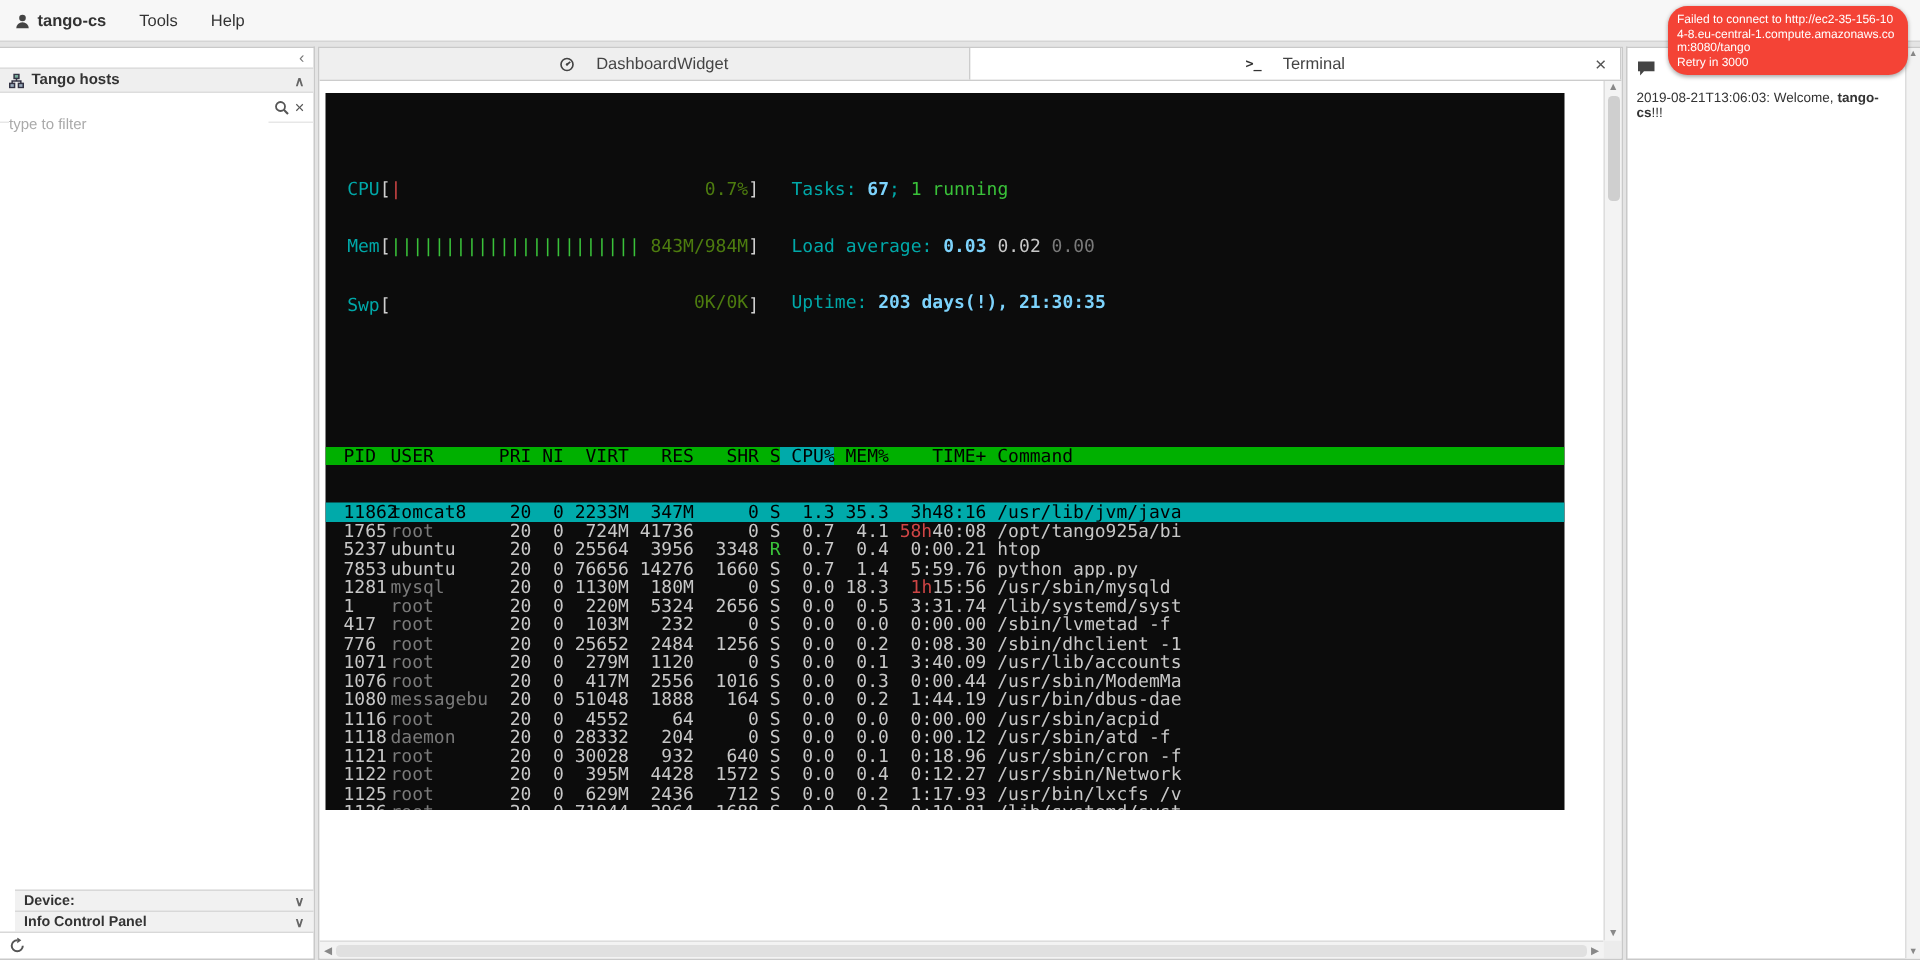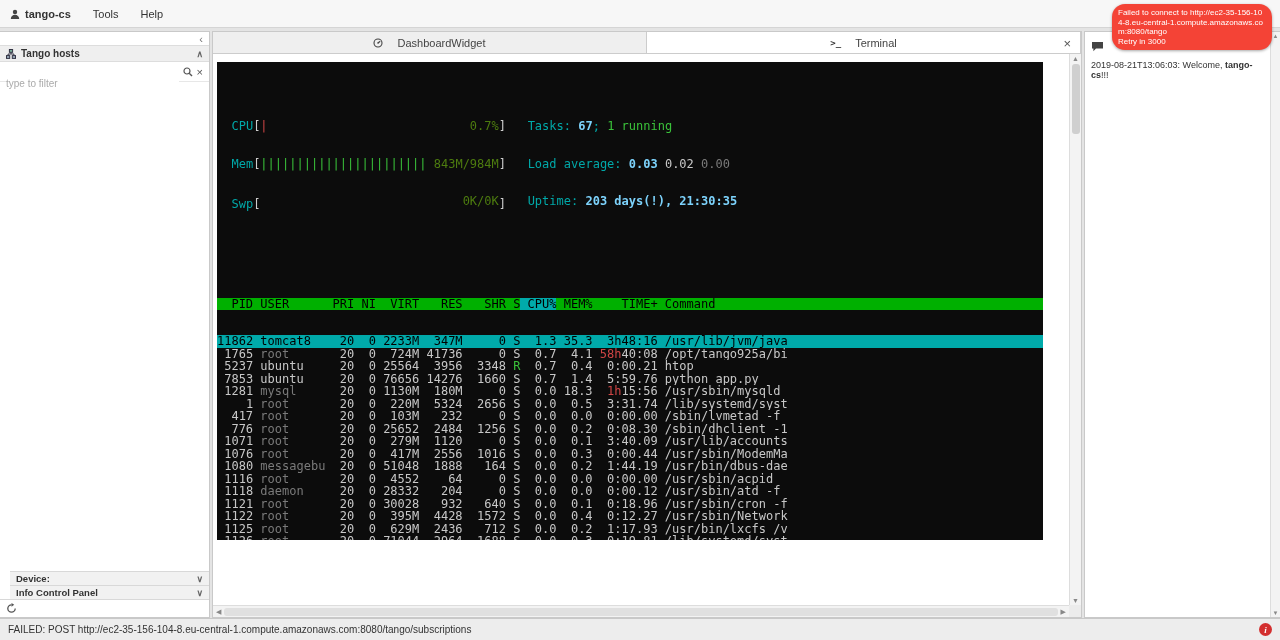--- a/index.html
+++ b/index.html
@@ -74,21 +74,21 @@
   .st-bold{color:#7dd3fc;font-weight:bold;}
   .st-norm{color:var(--term-text);}
   .st-dim{color:var(--term-dim);}
   .st-green{color:var(--term-green);}
   .blank{height:12.5px;}
   .ps-header{display:flex;background:var(--term-hdr);color:#000;}
   .ps-header .sort{background:var(--term-sel);}
   .ps-row{display:flex;}
   .ps-row.sel{background:var(--term-sel);}
   .ps-row.sel span{color:#000 !important;}
-  .c-pid{width:5ch;text-align:right;}
+  .c-pid{width:5ch;text-align:left;padding-left:12px;}
   .c-user{width:10ch;text-align:left;padding-left:1ch;}
   .c-pri{width:4ch;text-align:right;}
   .c-ni{width:3ch;text-align:right;}
   .c-virt{width:6ch;text-align:right;}
   .c-res{width:6ch;text-align:right;}
   .c-shr{width:6ch;text-align:right;}
   .c-s{width:2ch;text-align:right;}
   .c-cpu{width:5ch;text-align:right;}
   .c-mem{width:5ch;text-align:right;}
   .c-time{width:9ch;text-align:right;}
@@ -264,17 +264,13 @@
         </span>
         <div class="log-line"><span>2019-08-21T13:06:03: Welcome, </span><span class="log-user">tango-cs</span><span>!!!</span></div>
       </div>
       <div class="rp-scroll">
         <span>▲</span>
         <span>▼</span>
       </div>
     </aside>
   </div>
 
-  <footer class="statusbar">
-    <span>FAILED: POST http://ec2-35-156-104-8.eu-central-1.compute.amazonaws.com:8080/tango/subscriptions</span>
-    <span class="status-icon">i</span>
-  </footer>
 </div>
 
 </body></html>

